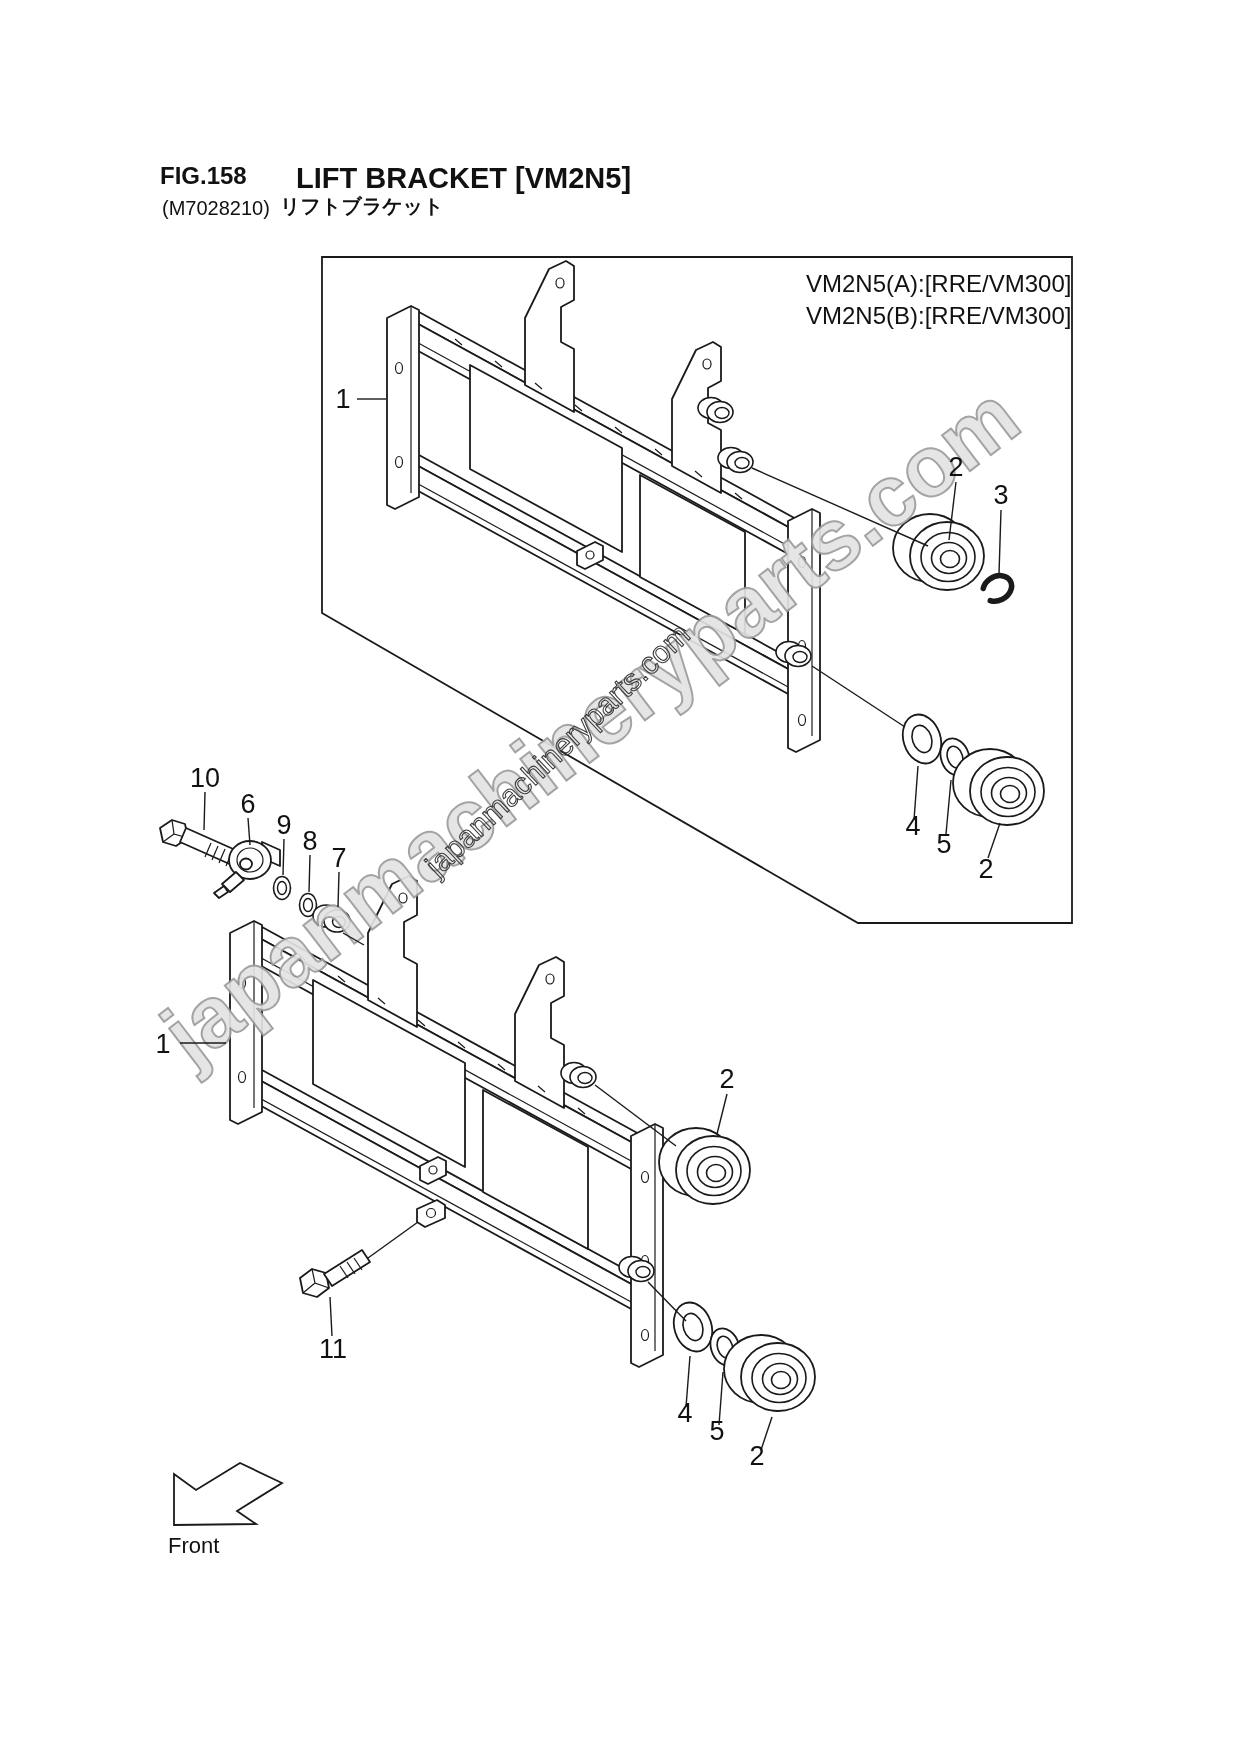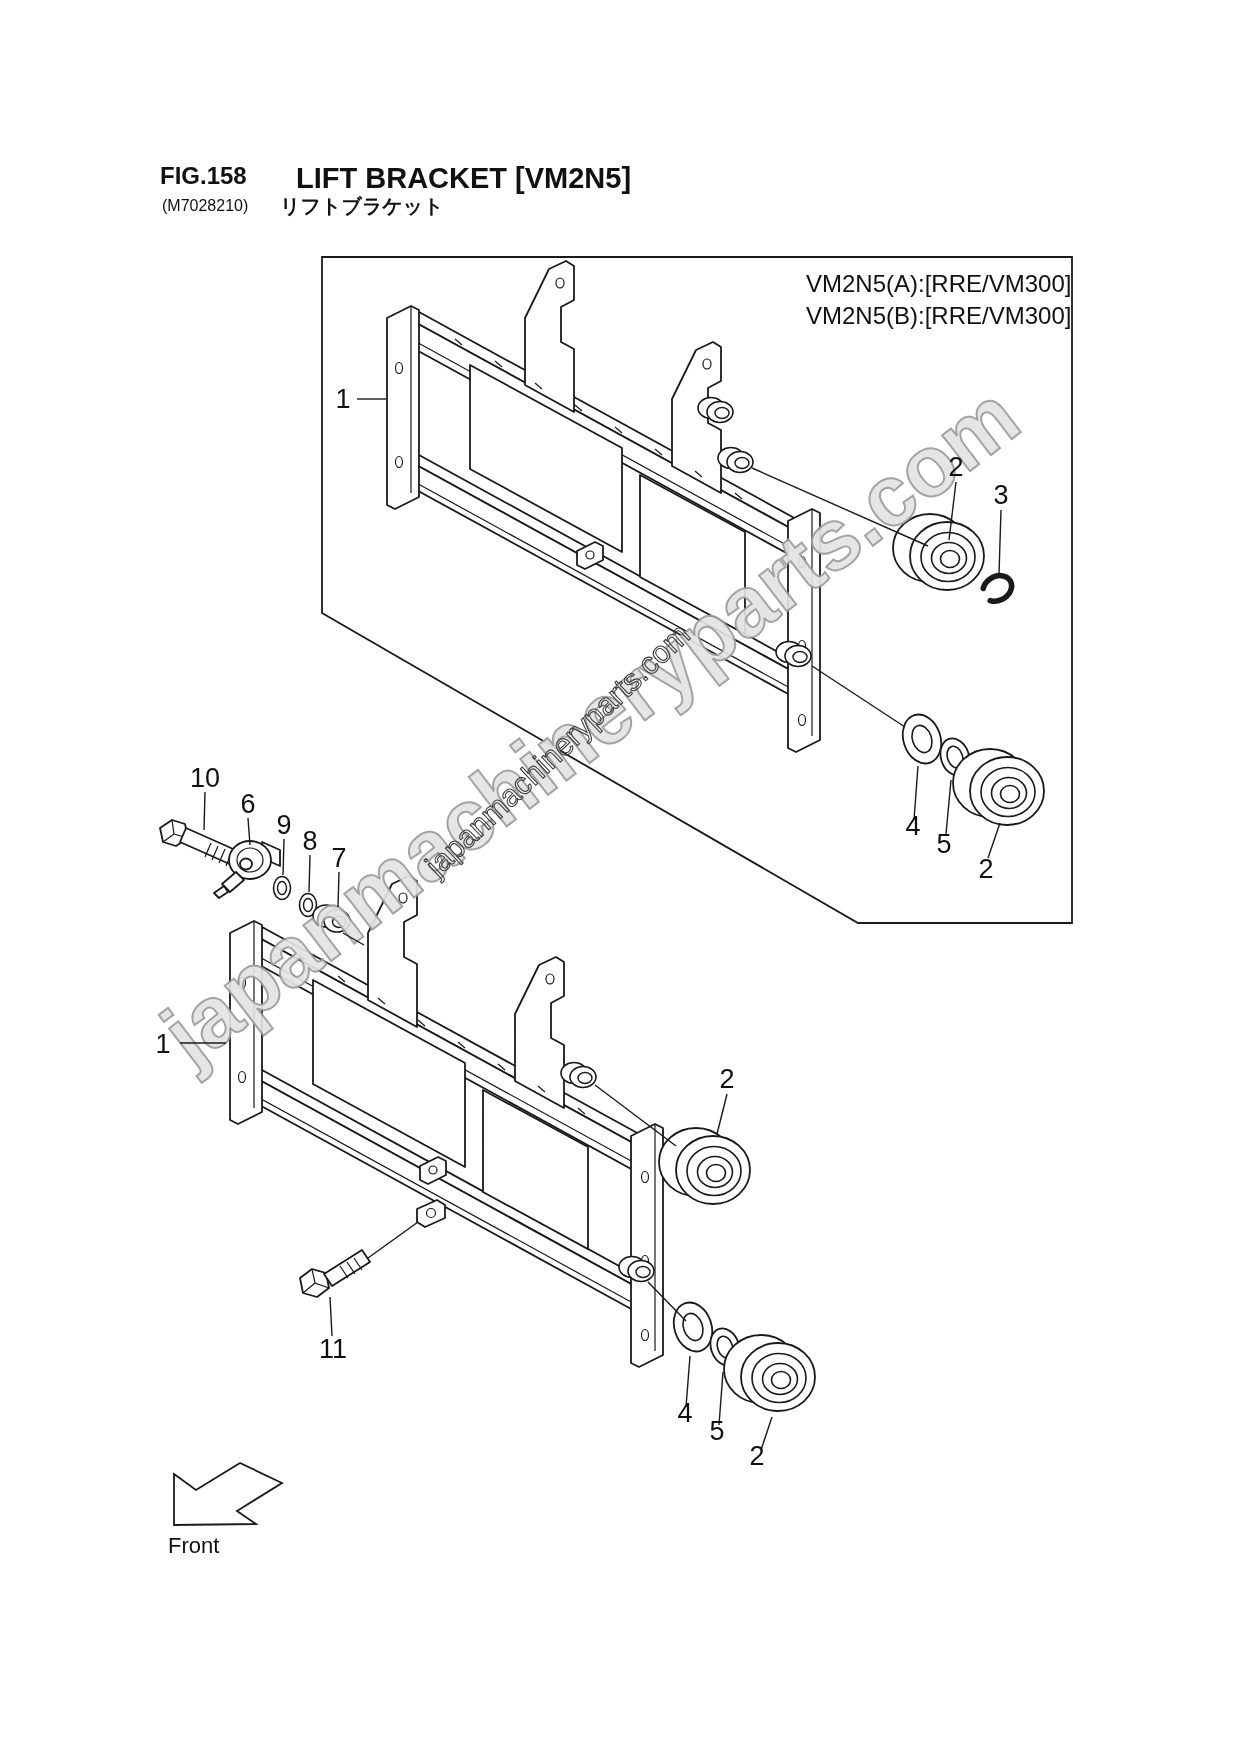--- a/index.html
+++ b/index.html
@@ -1,20 +1,20 @@
 <!DOCTYPE html>
 <html><head>
 <meta charset="utf-8">
 <style>
   html,body{margin:0;padding:0;background:#ffffff;}
   body{width:1239px;height:1753px;position:relative;font-family:"Liberation Sans",sans-serif;}
   .hdr{position:absolute;color:#111;white-space:nowrap;}
   #fig-label{left:160px;top:162px;font-size:24px;font-weight:bold;}
   #fig-title{left:268px;top:162px;font-size:29px;font-weight:bold;margin-left:28px;}
-  #fig-code{left:162px;top:197px;font-size:16px;}
+  #fig-code{left:162px;top:197px;font-size:20px;}
   #fig-jp{left:280px;top:193px;font-size:20px;font-weight:bold;}
   svg{position:absolute;left:0;top:0;}
   .ln{stroke:#1a1a1a;stroke-width:1.8;fill:none;}
   .fw{stroke:#1a1a1a;stroke-width:1.8;fill:#ffffff;stroke-linejoin:round;}
   .thin{stroke:#1a1a1a;stroke-width:1.2;fill:none;}
   .leader{stroke:#1a1a1a;stroke-width:1.4;fill:none;}
   .callout{font-family:"Liberation Sans",sans-serif;font-size:27px;fill:#111;text-anchor:middle;}
   .variant{font-family:"Liberation Sans",sans-serif;font-size:24px;fill:#111;}
   .frontlbl{font-family:"Liberation Sans",sans-serif;font-size:22px;fill:#111;}
   .wm-big{font-family:"Liberation Sans",sans-serif;font-size:86px;font-weight:bold;

